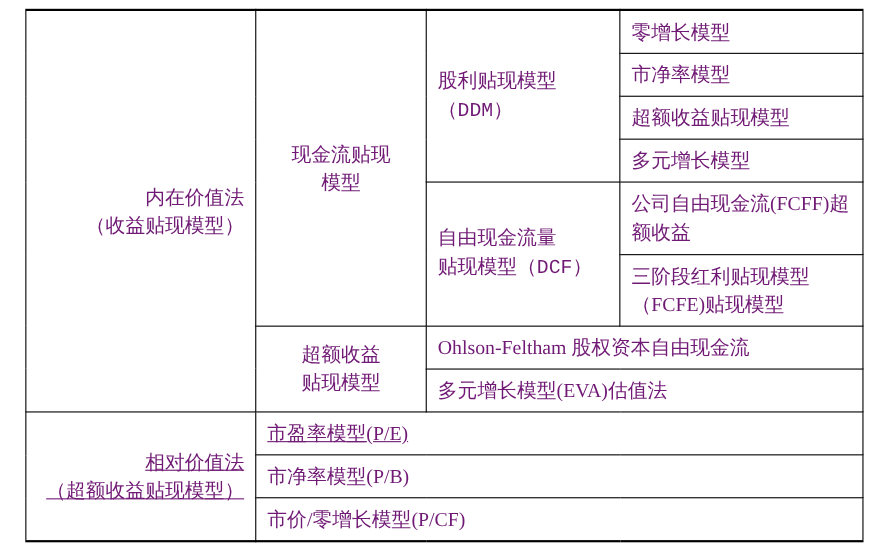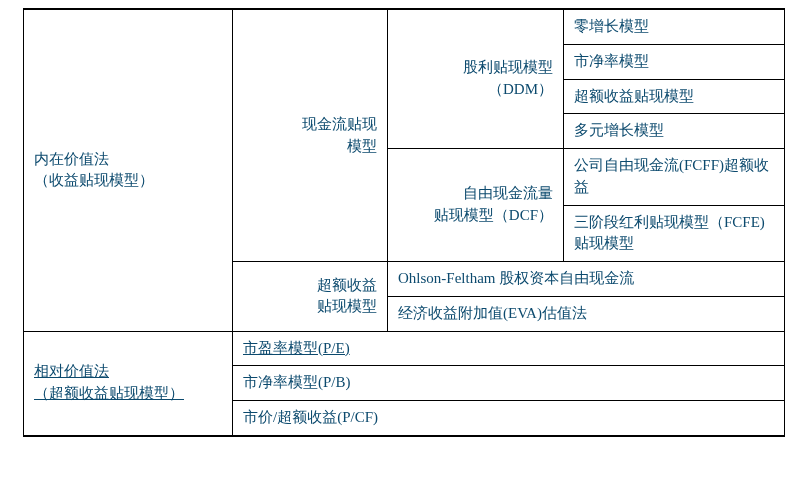--- a/index.html
+++ b/index.html
@@ -22,41 +22,42 @@
   }
   table.valuation {
     border-collapse: collapse;
     width: 762px;
     margin: 8px 0 0 23px;
     table-layout: fixed;
   }
   table.valuation td {
     border: 1px solid #000000;
     padding: 6px 10px;
-    font-size: 15px;
+    font-size: 18px;
     line-height: 1.45;
     vertical-align: middle;
-    color: #0c4a6e;
+    color: #701a75;
   }
   
   table.valuation {
     border-top: 2px solid #000000;
     border-bottom: 2px solid #000000;
   }
   .c-cat {
     width: 188px;
-    text-align: left;
+    text-align: right;
   }
   .c-sub {
     width: 134px;
-    text-align: right;
+    text-align: center;
   }
   .c-mid {
     width: 155px;
-    text-align: right;
+    text-align: left;
+    font-family: Liberation Mono, monospace;
   }
   .c-leaf {
     text-align: left;
   }
   .twoline {
     white-space: pre-line;
   }
   .heavy-top td {
     border-top: 2px solid #000000;
     text-decoration: underline;
@@ -101,32 +102,32 @@
         <td class="c-leaf">三阶段红利贴现模型（FCFE)贴现模型</td>
       </tr>
 
       <tr>
         <td class="c-sub twoline" rowspan="2">超额收益
 贴现模型</td>
         <td class="c-leaf" colspan="2">Ohlson-Feltham 股权资本自由现金流</td>
       </tr>
 
       <tr>
-        <td class="c-leaf" colspan="2">经济收益附加值(EVA)估值法</td>
+        <td class="c-leaf" colspan="2">多元增长模型(EVA)估值法</td>
       </tr>
 
       <tr class="heavy-top">
         <td class="c-cat twoline" rowspan="3">相对价值法
 （超额收益贴现模型）</td>
         <td class="c-leaf" colspan="3">市盈率模型(P/E)</td>
       </tr>
 
       <tr>
         <td class="c-leaf" colspan="3">市净率模型(P/B)</td>
       </tr>
 
       <tr>
-        <td class="c-leaf" colspan="3">市价/超额收益(P/CF)</td>
+        <td class="c-leaf" colspan="3">市价/零增长模型(P/CF)</td>
       </tr>
 
     </tbody>
   </table>
 </div>
 
 </body></html>

